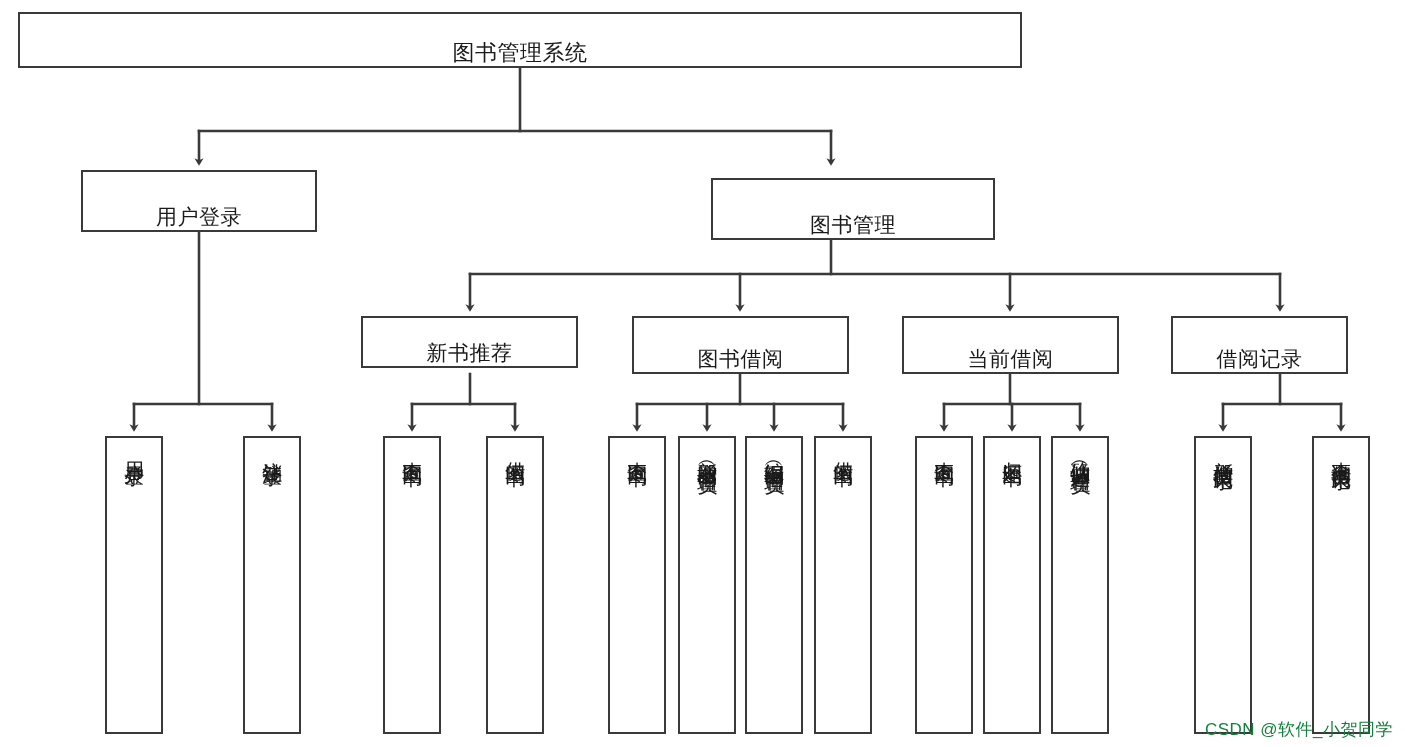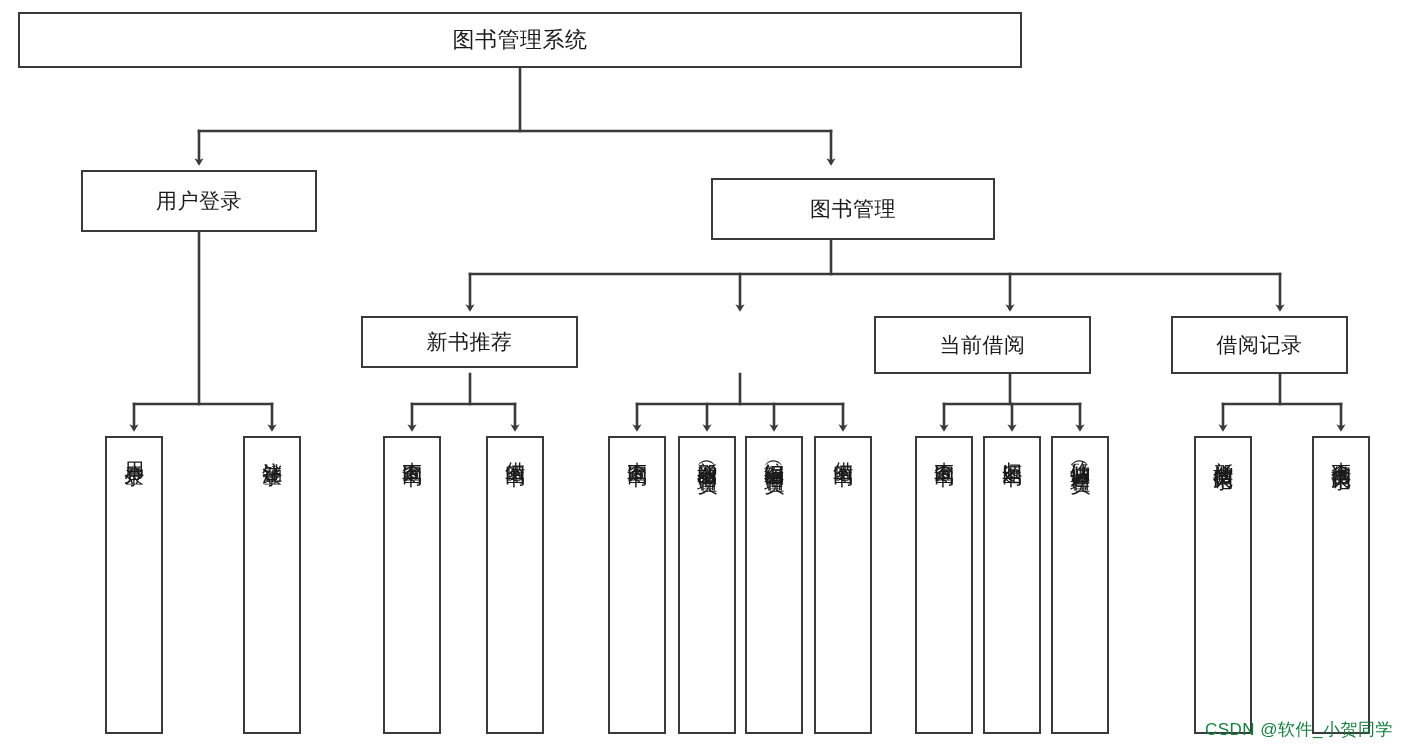--- a/index.html
+++ b/index.html
@@ -25,21 +25,21 @@
     width: 1405px;
     height: 747px;
     pointer-events: none;
   }
   .node {
     position: absolute;
     box-sizing: border-box;
     background: #ffffff;
     border: 2px solid #3a3a3a;
     display: flex;
-    align-items: center;
+    align-items: flex-end;
     justify-content: center;
     color: #1a1a1a;
   }
   .node.level-0 {
     border-width: 2px;
   }
   .node-label {
     display: block;
     text-align: center;
     line-height: 1.18;
@@ -139,22 +139,25 @@
   </div>
 
   <div class="node horizontal" style="left:711px; top:178px; width:284px; height:62px;">
     <span class="node-label">图书管理</span>
   </div>
 
   <div class="node horizontal" style="left:361px; top:316px; width:217px; height:52px;">
     <span class="node-label">新书推荐</span>
   </div>
 
-
-  <div class="node horizontal" style="left:874px; top:316px; width:217px; height:58px;">
+  <div class="node horizontal" style="left:632px; top:316px; width:217px; height:58px;">
+    <span class="node-label">图书借阅</span>
+  </div>
+
+  <div class="node horizontal" style="left:902px; top:316px; width:217px; height:58px;">
     <span class="node-label">当前借阅</span>
   </div>
 
   <div class="node horizontal" style="left:1171px; top:316px; width:177px; height:58px;">
     <span class="node-label">借阅记录</span>
   </div>
 
   <div class="node vertical" style="left:105px; top:436px; width:58px; height:298px;">
     <span class="node-label">用户登录</span>
   </div>

